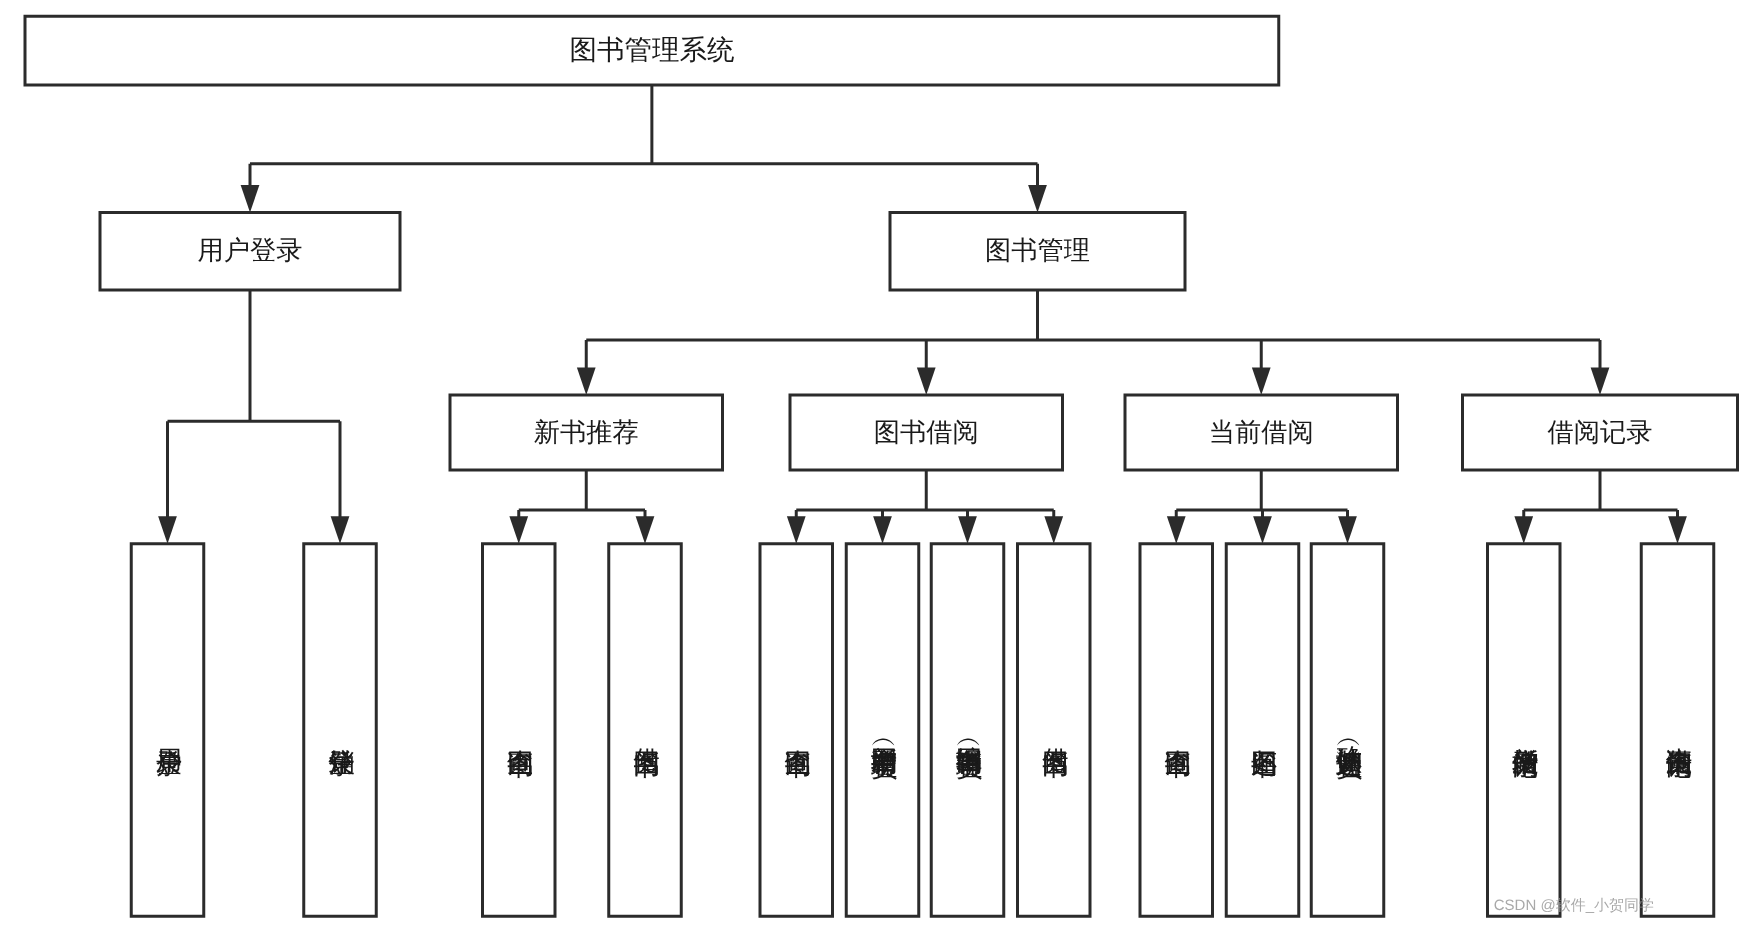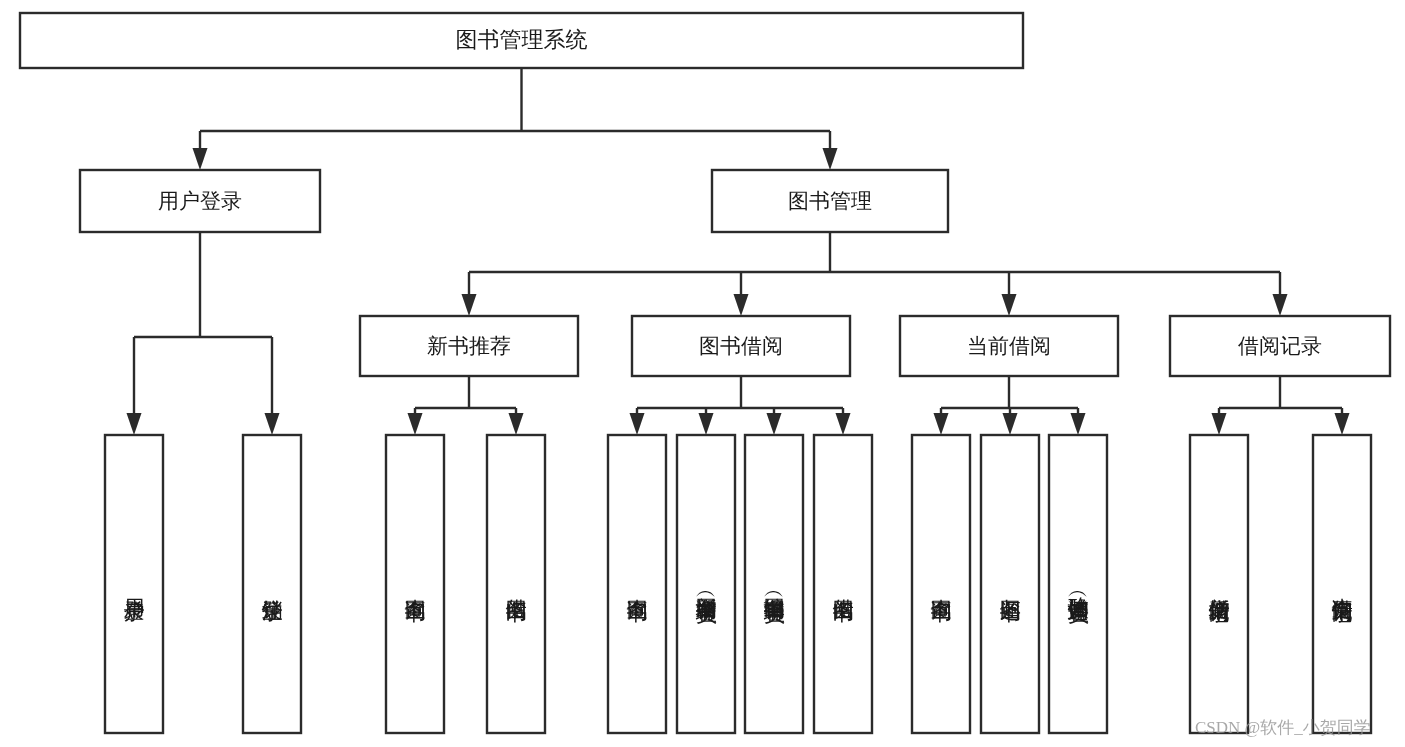--- a/index.html
+++ b/index.html
@@ -70,22 +70,22 @@
     text-orientation: upright;
     font-family: "Liberation Sans", "DejaVu Sans", sans-serif;
     font-size: 21px;
     line-height: 1.08;
     color: #1a1a1a;
     letter-spacing: 1px;
     white-space: nowrap;
   }
   .watermark {
     position: absolute;
-    font-family: Liberation Serif, serif;
-    font-size: 17px;
+    font-family: Liberation Sans, sans-serif;
+    font-size: 12px;
     color: #9a9a9a;
     opacity: 0.85;
     white-space: nowrap;
     pointer-events: none;
   }
 </style>
 </head>
 <body>
 
 <div id="diagram-root">

